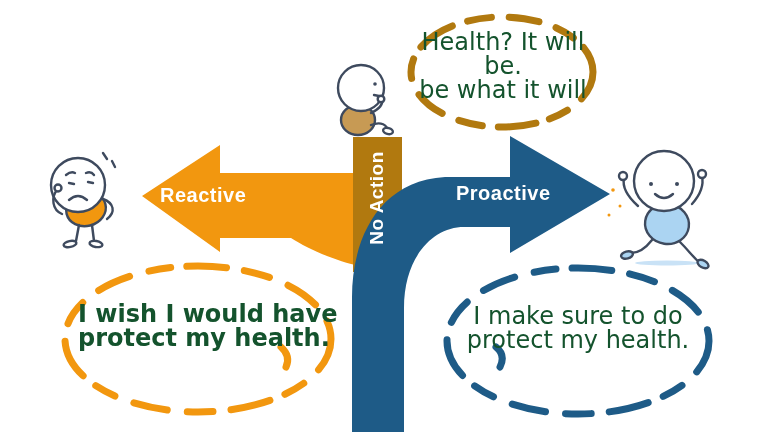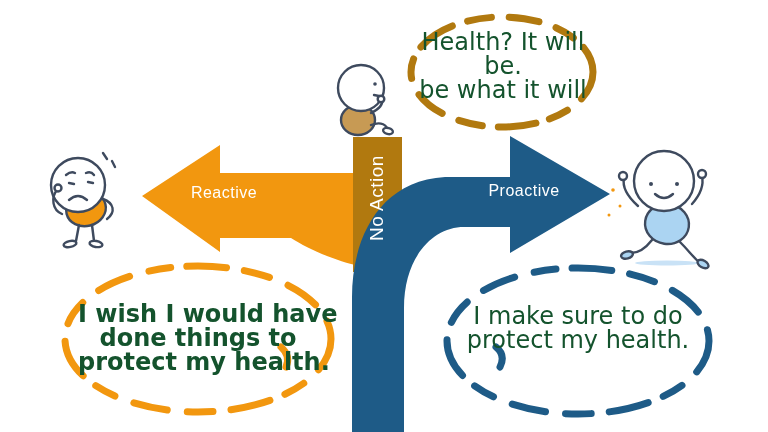--- a/index.html
+++ b/index.html
@@ -3,21 +3,21 @@
 <meta charset="utf-8">
 <style>
   html,body{margin:0;padding:0;background:#ffffff;}
   .canvas{
     position:relative;width:768px;height:432px;overflow:hidden;
     background:#ffffff;font-family:"DejaVu Sans",sans-serif;
   }
   .stage{position:absolute;left:0;top:0;width:768px;height:432px;}
   .label{
     position:absolute;color:#ffffff;font-family:"Liberation Sans",sans-serif;
-    font-weight:normal;font-size:16px;text-align:center;letter-spacing:.5px;
+    font-weight:bold;font-size:20px;letter-spacing:.5px;
   }
   .label-reactive{left:160px;top:184px;width:128px;}
   .label-proactive{left:456px;top:182px;width:136px;}
   .label-no-action{
     left:377px;top:198px;width:0;height:0;white-space:nowrap;
     display:flex;align-items:center;justify-content:center;
     font-size:19px;transform:rotate(-90deg);
   }
   .label-no-action span{white-space:nowrap;}
   .bubble-text{
@@ -120,21 +120,20 @@
   <div class="label label-proactive">Proactive</div>
 
   <div class="bubble-text bt-top">
     <span>Health? It will</span>
     <span>be.</span>
     <span>be what it will</span>
   </div>
 
   <div class="bubble-text bt-left">
     <span>I wish I would have</span>
-    <span>done things to</span>
     <span>protect my health.</span>
   </div>
 
   <div class="bubble-text bt-right">
     <span>I make sure to do</span>
     <span>protect my health.</span>
   </div>
 
 </div>
 

